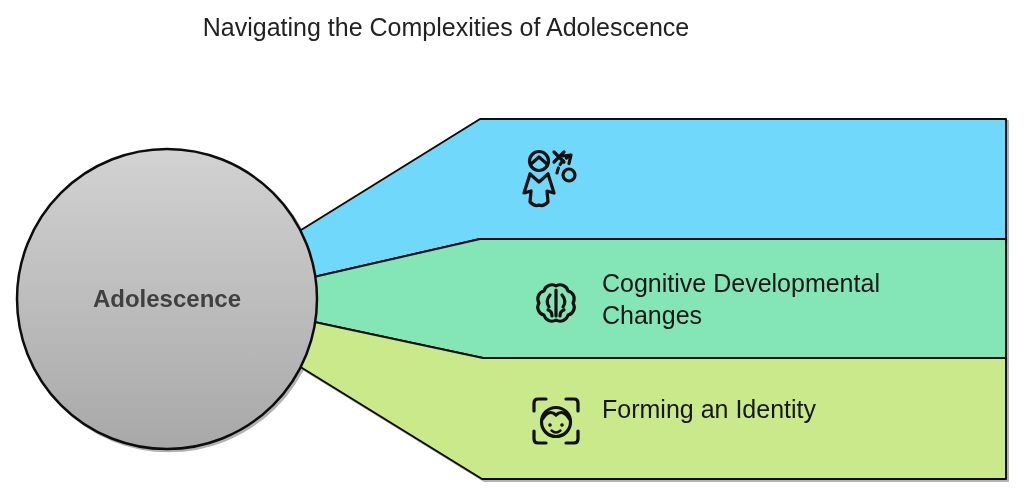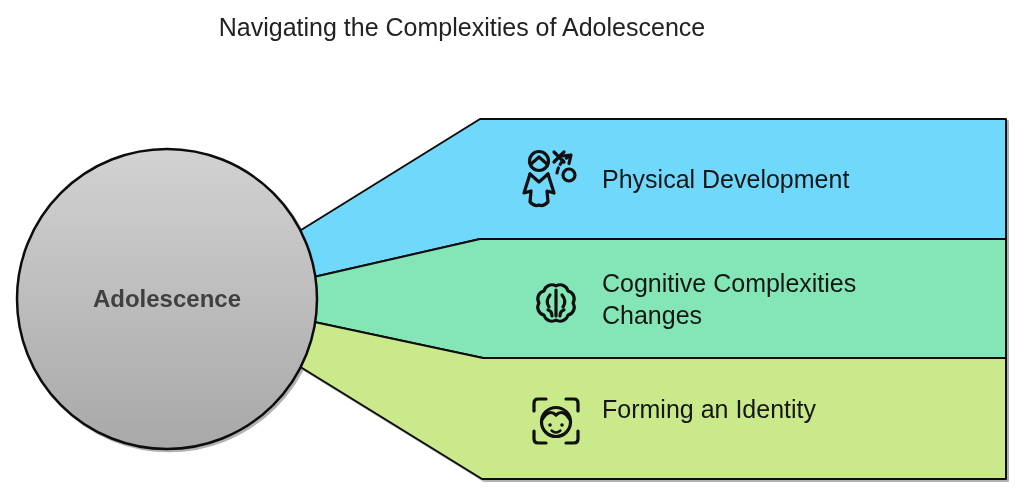--- a/index.html
+++ b/index.html
@@ -10,21 +10,21 @@
   }
   .stage{position:absolute;inset:0;}
   svg.shapes{position:absolute;left:0;top:0;}
   .band{stroke:#0d0d0d;stroke-width:2;stroke-linejoin:round;}
   .shadowed{filter:drop-shadow(2px 2px 0 rgba(0,0,0,0.30));}
   .icon{stroke:#101010;stroke-width:3.2;fill:none;stroke-linecap:round;stroke-linejoin:round;}
   .icon .filled{fill:#101010;stroke:none;}
 
   .title{
     position:absolute;left:0;top:12px;width:892px;
-    text-align:center;font-size:25px;line-height:30px;color:#222222;padding-left:16px;
+    text-align:center;font-size:25px;line-height:30px;color:#222222;
   }
   .center-label{
     position:absolute;left:17px;top:149px;width:300px;height:300px;
     display:flex;align-items:center;justify-content:center;
     font-size:24px;font-weight:bold;color:#404040;
   }
   .branch-label{
     position:absolute;left:602px;width:340px;
     display:flex;align-items:center;
     font-size:25px;line-height:32px;color:#161616;
@@ -86,17 +86,16 @@
       <circle cx="32" cy="33" r="14.5"></circle>
       <path d="M18.5,30 Q25,19.5 32,26 Q39,19.5 45.5,30"></path>
       <circle class="filled" cx="26" cy="36" r="1.8"></circle>
       <circle class="filled" cx="38" cy="36" r="1.8"></circle>
       <path d="M27.5,41.5 Q32,45.5 36.5,41.5" stroke-width="2.4"></path>
     </g>
   </svg>
 
   <div class="center-label">Adolescence</div>
 
-  <div class="branch-label bl-0">Physical Development</div>
-  <div class="branch-label bl-1">Cognitive Complexities Changes</div>
+  <div class="branch-label bl-1">Cognitive Developmental Changes</div>
   <div class="branch-label bl-2">Forming an Identity</div>
 
 </div>
 
 </body></html>

